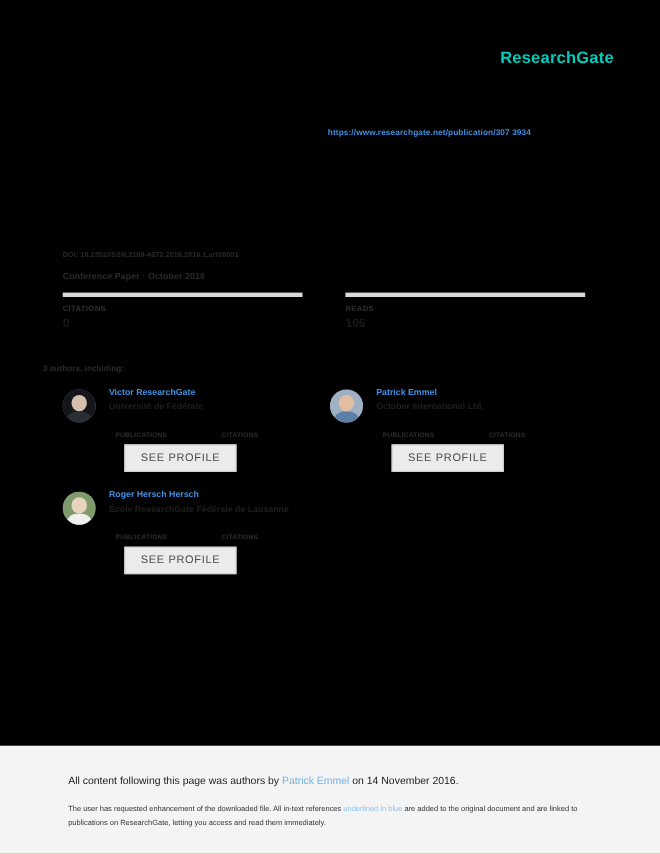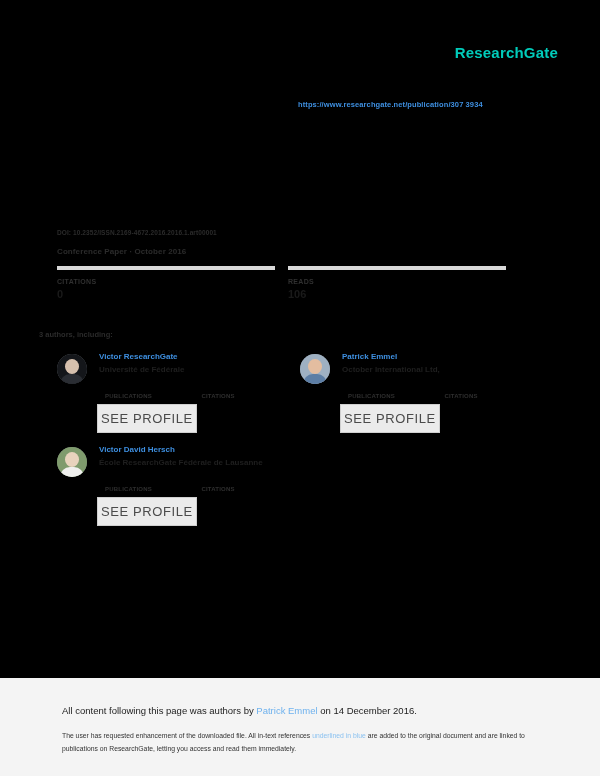--- a/index.html
+++ b/index.html
@@ -27,21 +27,21 @@
   .rg-logo {
     position:absolute; right:42px; top:44px;
     font-size:15px; font-weight:bold;
     letter-spacing:0.2px;
     color:#00ccbb;
     white-space:nowrap;
   }
 
   
   .article-url {
-    position:absolute; left:298px; top:100px;
+    position:absolute; left:298px; top:116px;
     font-size:7.5px; font-weight:bold;
     color:#3e8fe0;
     letter-spacing:0.1px;
     white-space:nowrap;
   }
 
   
   .meta-type {
     position:absolute; left:57px; top:211px;
     font-size:8px; font-weight:bold;
@@ -56,21 +56,21 @@
     color:#2b2b2b;
     letter-spacing:0.1px;
     white-space:nowrap;
   }
 
   
   .stat {
     position:absolute; top:266px;
   }
   .stat.left  { left:57px;  width:218px; }
-  .stat.right { left:288px; width:218px; }
+  .stat.right { left:314px; width:218px; }
   .stat-rule {
     width:100%; height:4px;
     background:#d9d9d9;
   }
   .stat-label {
     margin-top:8px;
     font-size:7px; font-weight:bold;
     color:#303030;
     letter-spacing:0.3px;
   }
@@ -142,26 +142,26 @@
   }
   .au-stat-num {
     font-size:8px; font-weight:bold;
     color:#1a1a1a;
   }
   .au-stat-lbl {
     font-size:6px; font-weight:bold;
     color:#2f2f2f; letter-spacing:0.2px;
   }
   .see-profile {
-    position:absolute; left:40px; top:52px;
+    position:absolute; left:56px; top:52px;
     display:inline-block;
-    padding:6px 3px;
+    padding:6px 14px;
     background:#ebebeb;
     border:1px solid #cfcfcf;
-    font-size:13px;
+    font-size:10px;
     letter-spacing:0.6px;
     color:#4a4a4a;
     white-space:nowrap;
   }
 
   
   .footer {
     position:absolute; left:0; top:678px;
     width:600px; height:98px;
     background:#f4f4f4;
@@ -251,39 +251,39 @@
       </div>
       <div class="see-profile">SEE PROFILE</div>
     </div>
 
     <div class="author a3">
       <div class="av av3">
         <i class="bg"></i>
           <i class="hd"></i>
           <i class="sh"></i>
       </div>
-      <div class="au-name">Victor David Hersch</div>
+      <div class="au-name">Roger Hersch Hersch</div>
       <div class="au-inst">École ResearchGate Fédérale de Lausanne</div>
       <div class="au-stats">
         <span class="au-stat">
           <span class="au-stat-num"></span>
           <span class="au-stat-lbl">PUBLICATIONS</span>
         </span>
         <span class="au-stat">
           <span class="au-stat-num"></span>
           <span class="au-stat-lbl">CITATIONS</span>
         </span>
       </div>
       <div class="see-profile">SEE PROFILE</div>
     </div>
 
   </div>
 
   <div class="footer">
     <div class="foot-main">
-      <span>All content following this page was authors by </span><span class="lnk">Patrick Emmel</span><span> on 14 December 2016.</span>
+      <span>All content following this page was authors by </span><span class="lnk">Patrick Emmel</span><span> on 14 November 2016.</span>
     </div>
     <div class="foot-sub">
       <span>The user has requested enhancement of the downloaded file. All in-text references </span><span class="lnk">underlined in blue</span><span> are added to the original document and are linked to publications on ResearchGate, letting you access and read them immediately.</span>
     </div>
   </div>
 
 </div>
 
 </body></html>

